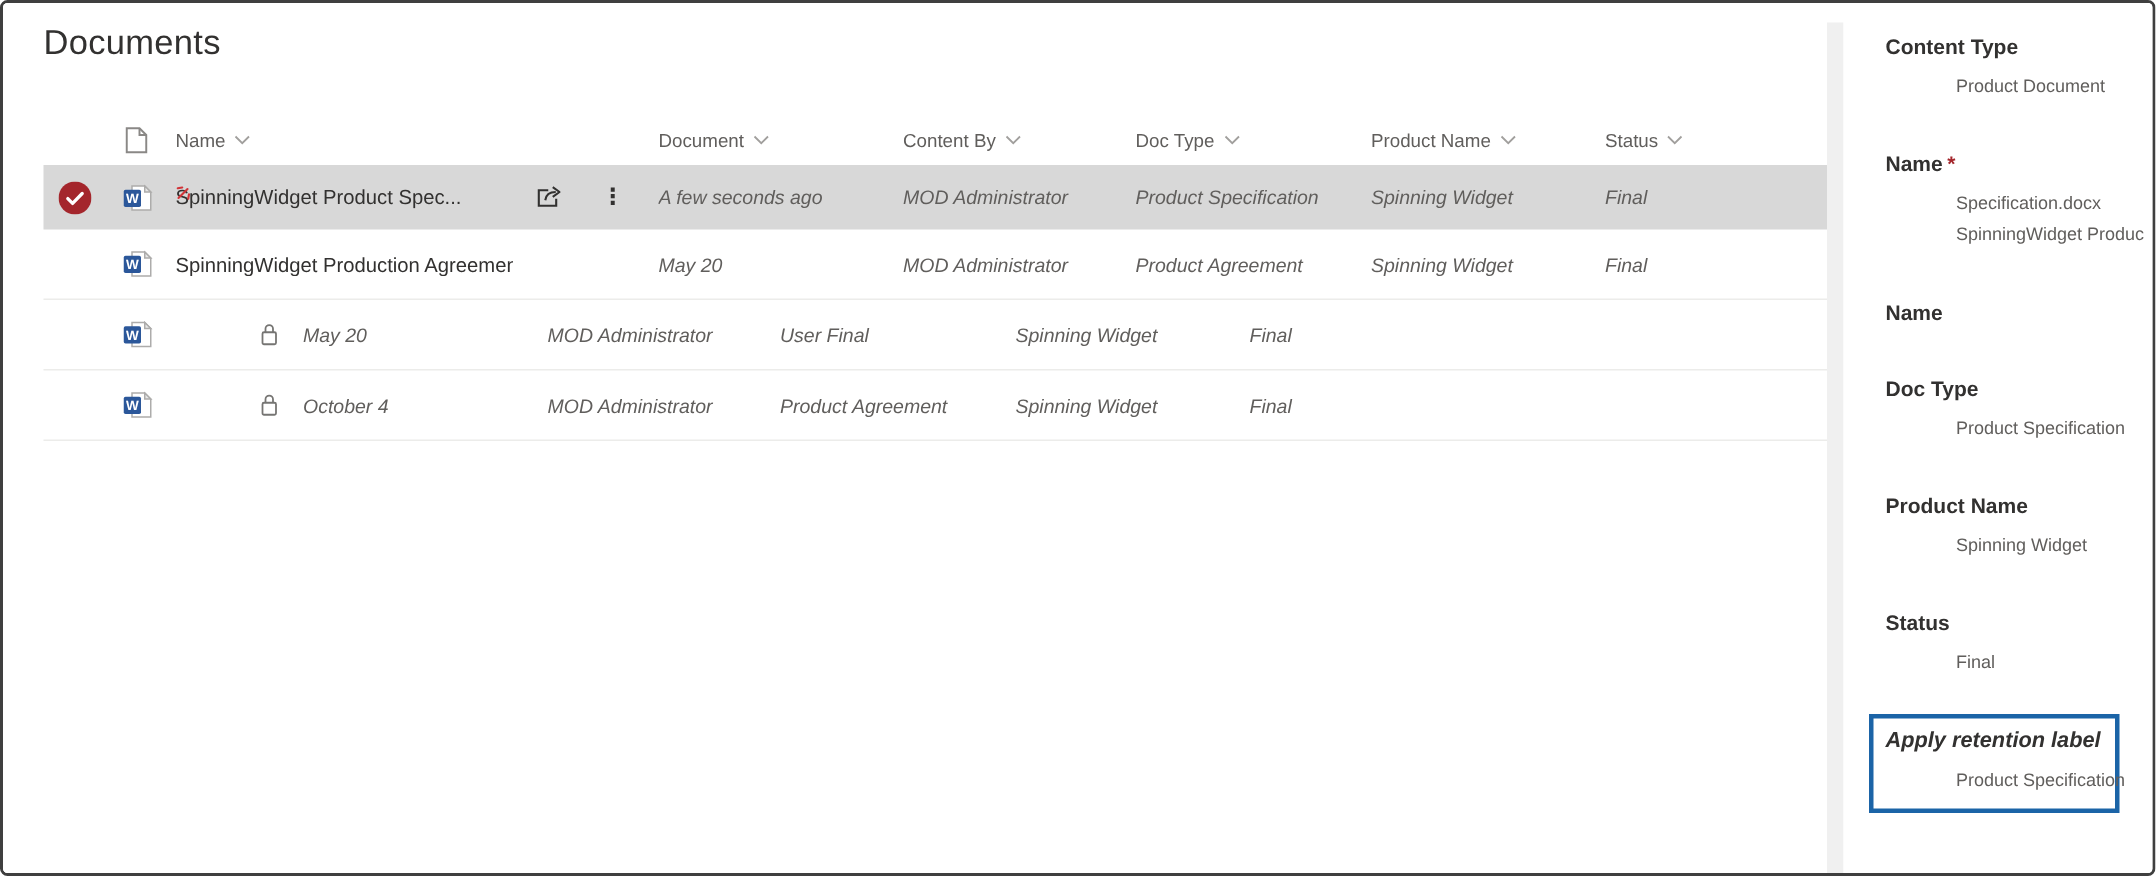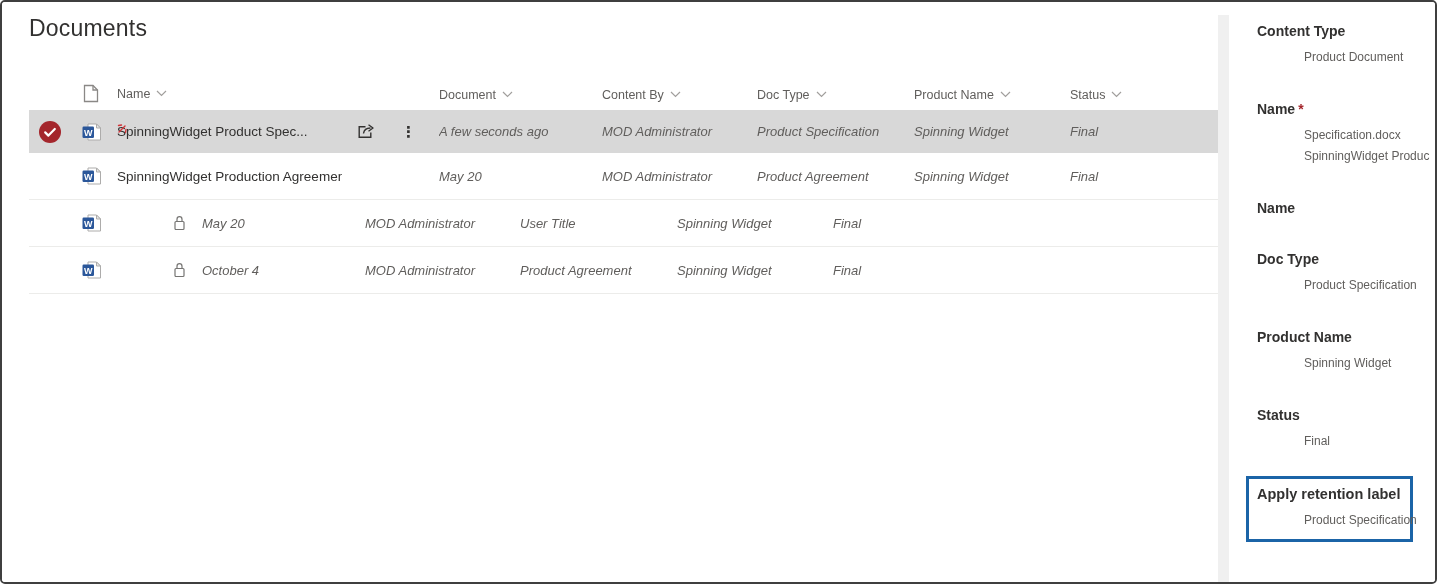--- a/index.html
+++ b/index.html
@@ -81,21 +81,21 @@
   .f-value {
     margin-top:6px; font-size:12px; color:var(--text-secondary);
     line-height:21px; white-space:nowrap; cursor:text;margin-left:47px;
   }
   .f-value.placeholder { color:var(--placeholder); }
   .retention-box {
     border:3px solid var(--accent-blue);
     margin-left:-11px; width:167px;
     padding:6px 8px 8px 8px;
   }
-  .retention-box .f-label { font-size:14.5px; }
+  .retention-box .f-label { font-size:14.5px;font-style:italic; }
 </style>
 </head>
 <body>
 
 <div class="frame">
 
   <div class="main">
     <div class="page-title">Documents</div>
 
     <div class="grid">
@@ -231,21 +231,21 @@
           </svg>
         </div>
         <div class="c-act">
           <svg class="lock-icon" width="13" height="16" viewBox="0 0 13 16">
             <rect x="2" y="6.5" width="9" height="8" rx="1" fill="none" stroke="#767573" stroke-width="1.2"></rect>
             <path d="M4 6.5 V4.2 a2.5 2.5 0 0 1 5 0 V6.5" fill="none" stroke="#767573" stroke-width="1.2"></path>
           </svg>
         </div>
         <div class="c-mod cell-text">May 20</div>
         <div class="c-modby cell-text">MOD Administrator</div>
-        <div class="c-doctype cell-text">User Title</div>
+        <div class="c-doctype cell-text">User Final</div>
         <div class="c-prod cell-text">Spinning Widget</div>
         <div class="c-status cell-text">Final</div>
       </div>
 
       <div class="trow row">
         <div class="c-sel"></div>
         <div class="c-icon">
           <svg class="word-icon" width="20" height="18" viewBox="0 0 20 18">
             <path d="M6 1 h8.5 l4 4 v12 h-12.5 z" fill="#fff" stroke="#adacab" stroke-width="1"></path>
             <path d="M14.5 1 l4 4 h-4 z" fill="#e8e8e8" stroke="#adacab" stroke-width="1"></path>

